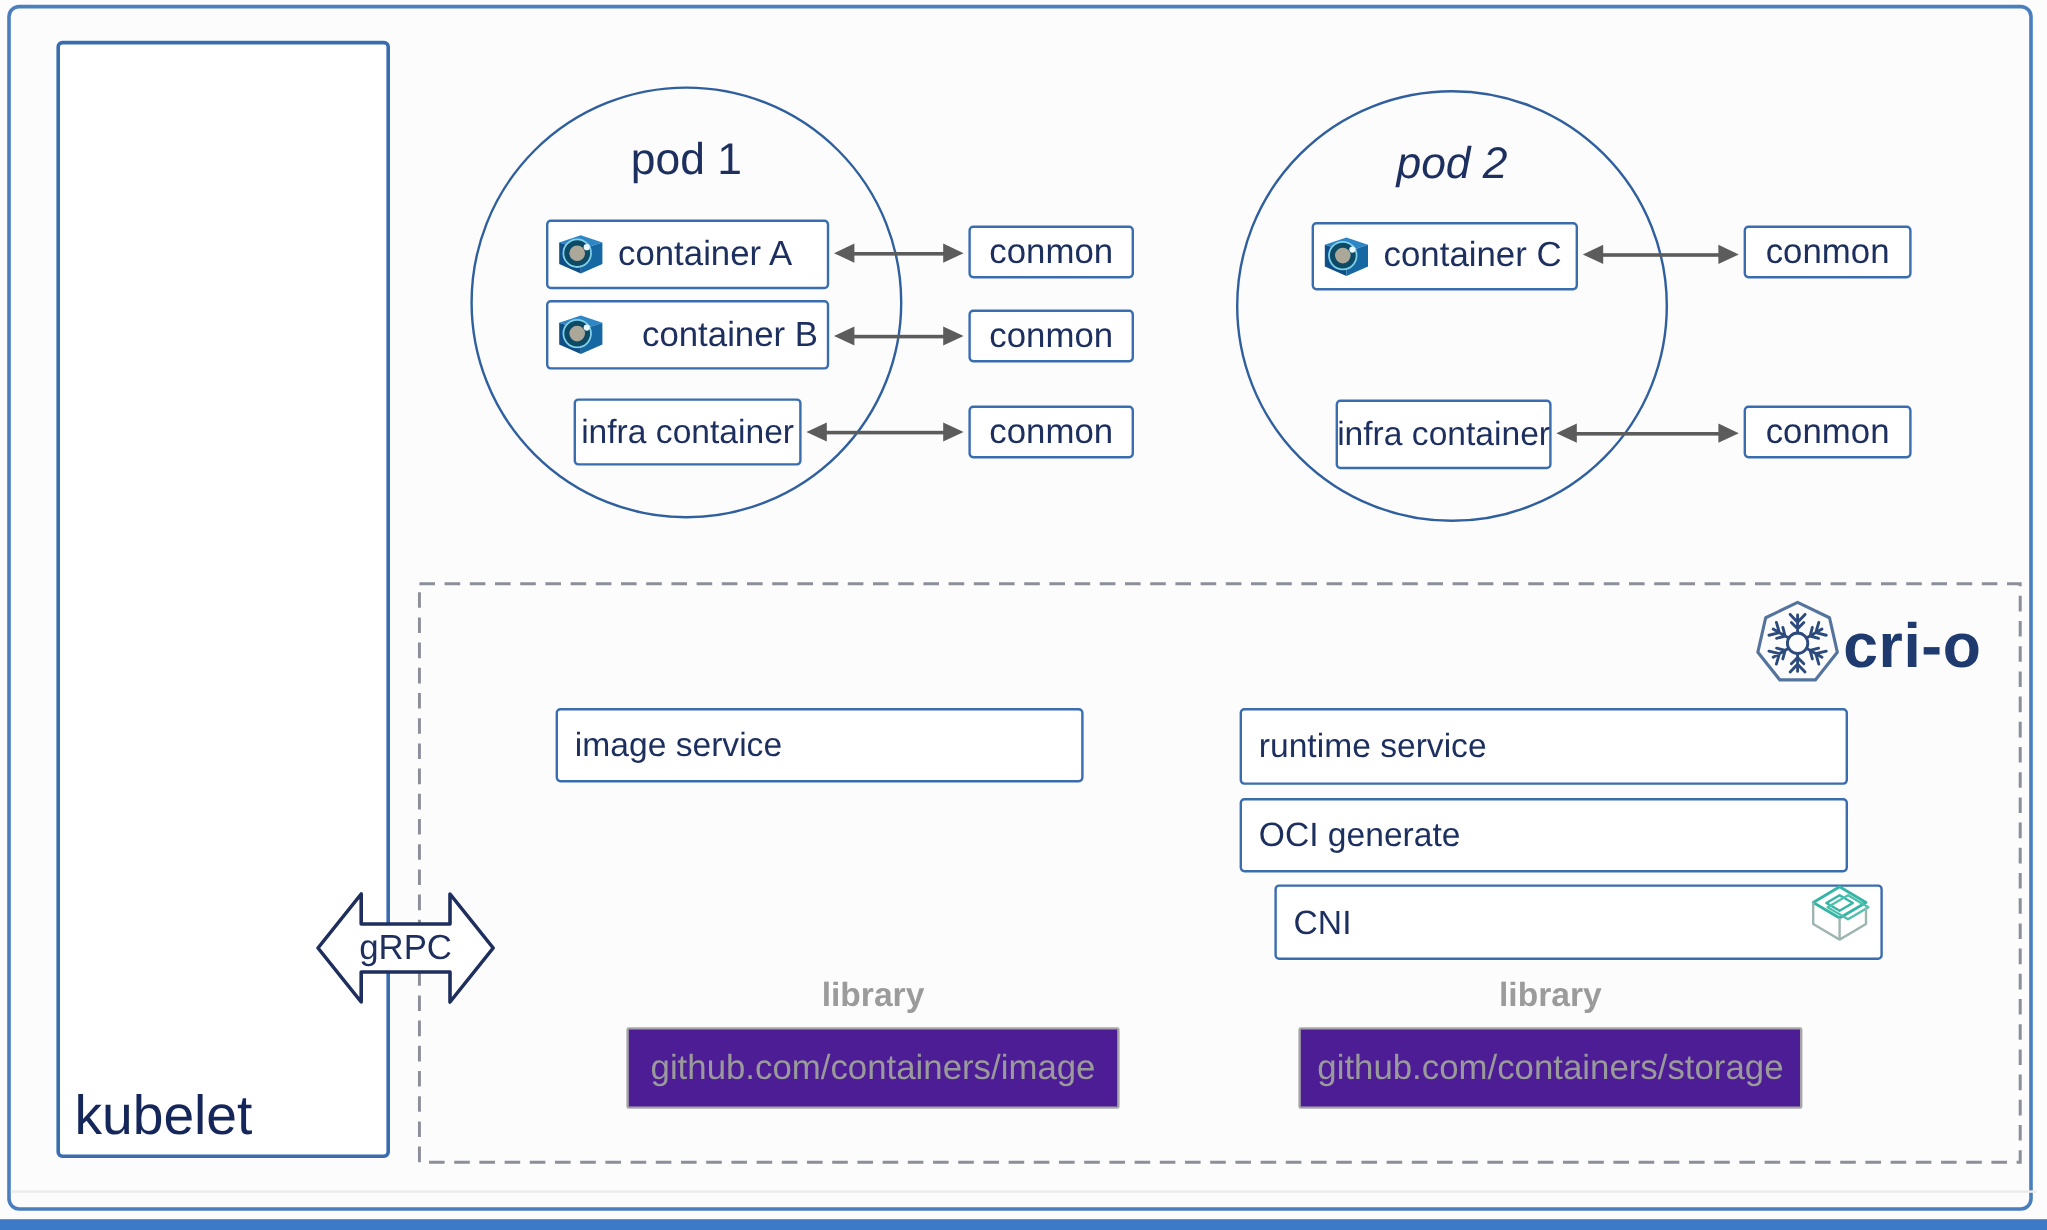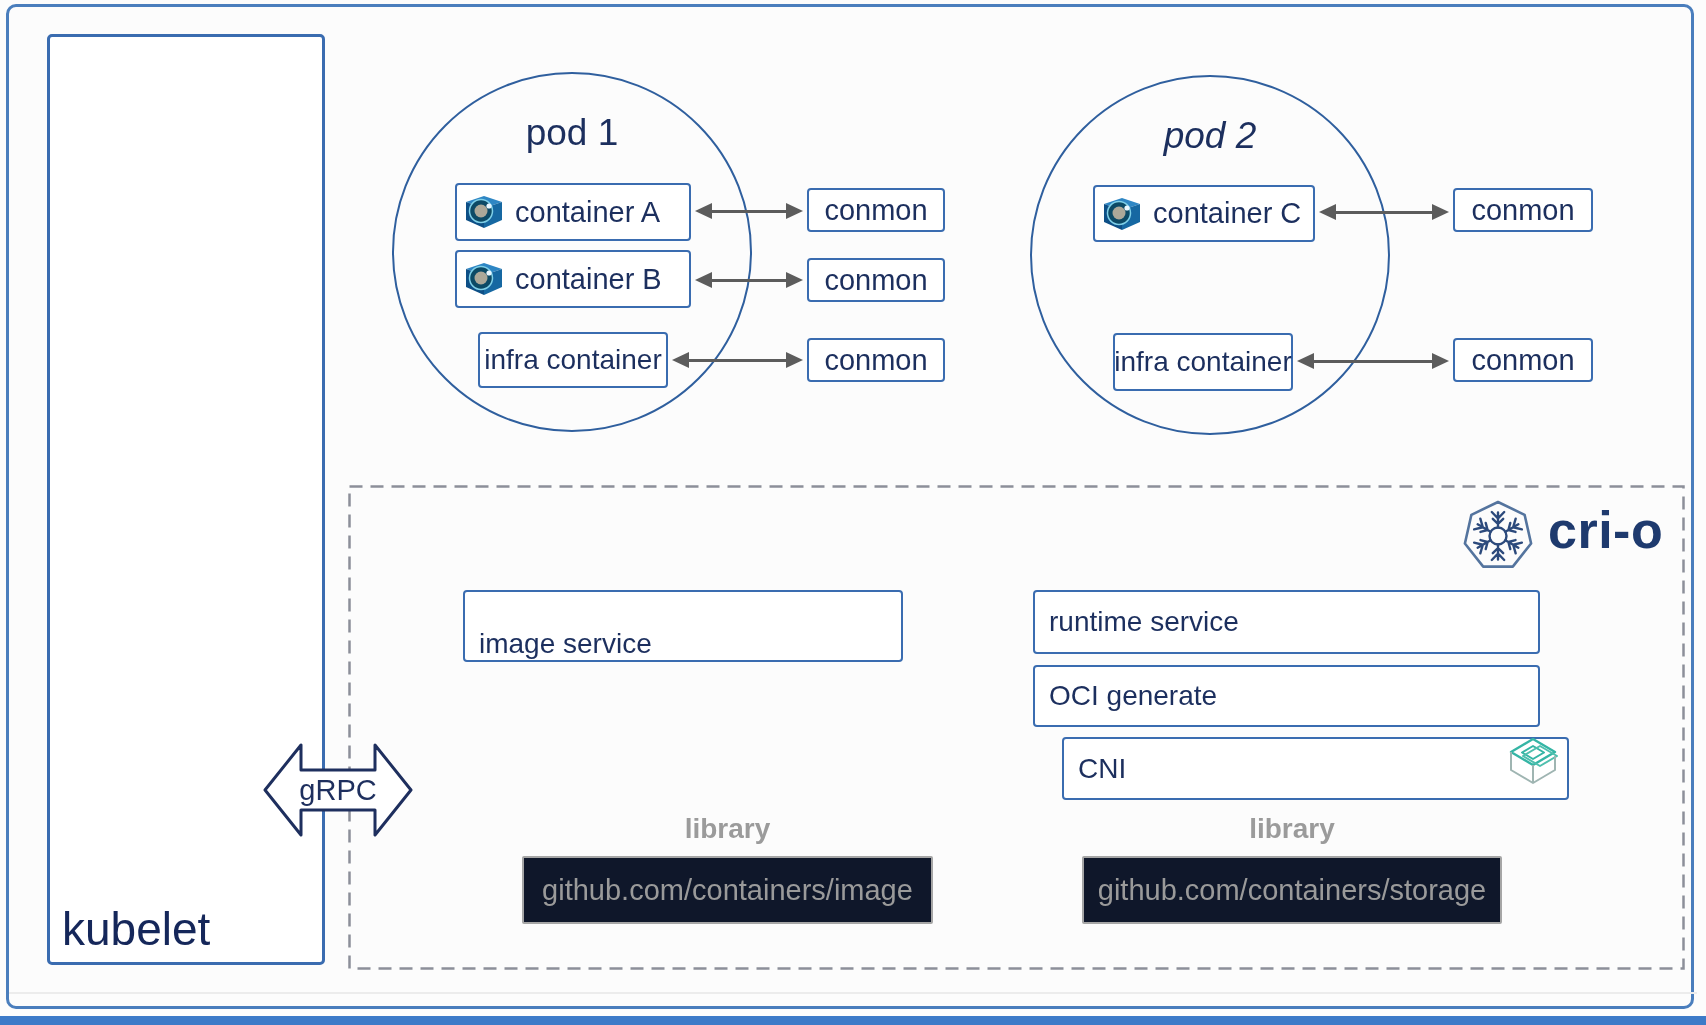--- a/index.html
+++ b/index.html
@@ -32,30 +32,30 @@
   .h-arrow .line{position:absolute;left:12px;right:12px;top:6.5px;height:3px;background:#5c5c5c;}
   .h-arrow::before{
     content:'';position:absolute;left:0;top:0;width:0;height:0;
     border-top:8px solid transparent;border-bottom:8px solid transparent;border-right:17px solid #5c5c5c;
   }
   .h-arrow::after{
     content:'';position:absolute;right:0;top:0;width:0;height:0;
     border-top:8px solid transparent;border-bottom:8px solid transparent;border-left:17px solid #5c5c5c;
   }
   .dashed-svg{position:absolute;left:348px;top:485px;}
-  .crio-logo{position:absolute;left:1460px;top:500px;display:flex;gap:12px;}
+  .crio-logo{position:absolute;left:1460px;top:500px;display:flex;align-items:center;}
   .crio-name{font-size:52px;font-weight:bold;color:#1e3a6e;letter-spacing:0.5px;}
   .svc-box{
     position:absolute;border:2.5px solid #3a6cb0;border-radius:4px;background:#ffffff;
     box-sizing:border-box;display:flex;align-items:center;font-size:28px;color:#1c2f5e;
     padding-left:14px;white-space:nowrap;
   }
   .lib-caption{position:absolute;text-align:center;font-size:28px;font-weight:bold;color:#9b9b9b;}
   .lib-box{
-    position:absolute;border:2px solid #a6a6a6;border-radius:2px;background:#0f172a;
+    position:absolute;border:2px solid #a6a6a6;border-radius:2px;background:#4c1d95;
     box-sizing:border-box;display:flex;align-items:center;justify-content:center;
     font-size:30px;color:#9a9a9a;white-space:nowrap;
   }
   .grpc-wrap{position:absolute;left:262px;top:742px;width:152px;height:96px;z-index:6;}
   .grpc-label{
     position:absolute;left:0;top:32px;width:152px;text-align:center;
     font-size:29px;color:#1e2f5e;
   }
 </style>
 </head>
@@ -80,21 +80,21 @@
         <polygon points="4,9 4,27 22,35 22,15" fill="#0d4f86"></polygon>
         <polygon points="40,9 40,27 22,35 22,15" fill="#1668a2"></polygon>
         <circle cx="19" cy="18" r="11.5" fill="#0c4a66" stroke="#7fd0e8" stroke-width="1.5"></circle>
         <circle cx="19" cy="18" r="6.5" fill="#c9b9a2" opacity="0.85"></circle>
         <circle cx="27" cy="13" r="2.6" fill="#eaf7ff"></circle>
       </svg>
     </span>
     <span>container A</span>
   </div>
 
-  <div class="node-box" style="left:455px;top:250px;width:236px;height:58px;">
+  <div class="node-box" style="left:455px;top:250px;width:236px;height:58px;gap:20px;">
     <span class="c-icon">
       <svg width="44" height="38" viewBox="0 0 44 38">
         <polygon points="4,9 22,3 40,9 22,15" fill="#2e86c4"></polygon>
         <polygon points="4,9 4,27 22,35 22,15" fill="#0d4f86"></polygon>
         <polygon points="40,9 40,27 22,35 22,15" fill="#1668a2"></polygon>
         <circle cx="19" cy="18" r="11.5" fill="#0c4a66" stroke="#7fd0e8" stroke-width="1.5"></circle>
         <circle cx="19" cy="18" r="6.5" fill="#c9b9a2" opacity="0.85"></circle>
         <circle cx="27" cy="13" r="2.6" fill="#eaf7ff"></circle>
       </svg>
     </span>
@@ -177,21 +177,21 @@
           <use href="#sf-branch" transform="rotate(120 38 36)"></use>
           <use href="#sf-branch" transform="rotate(180 38 36)"></use>
           <use href="#sf-branch" transform="rotate(240 38 36)"></use>
           <use href="#sf-branch" transform="rotate(300 38 36)"></use>
         </g>
       </svg>
     </span>
     <span class="crio-name">cri-o</span>
   </div>
 
-  <div class="svc-box" style="left:463px;top:590px;width:440px;height:72px;align-items:flex-end;">
+  <div class="svc-box" style="left:463px;top:590px;width:440px;height:62px;">
     <span>image service</span>
   </div>
 
   <div class="svc-box" style="left:1033px;top:590px;width:507px;height:64px;">
     <span>runtime service</span>
   </div>
 
   <div class="svc-box" style="left:1033px;top:665px;width:507px;height:62px;">
     <span>OCI generate</span>
   </div>

